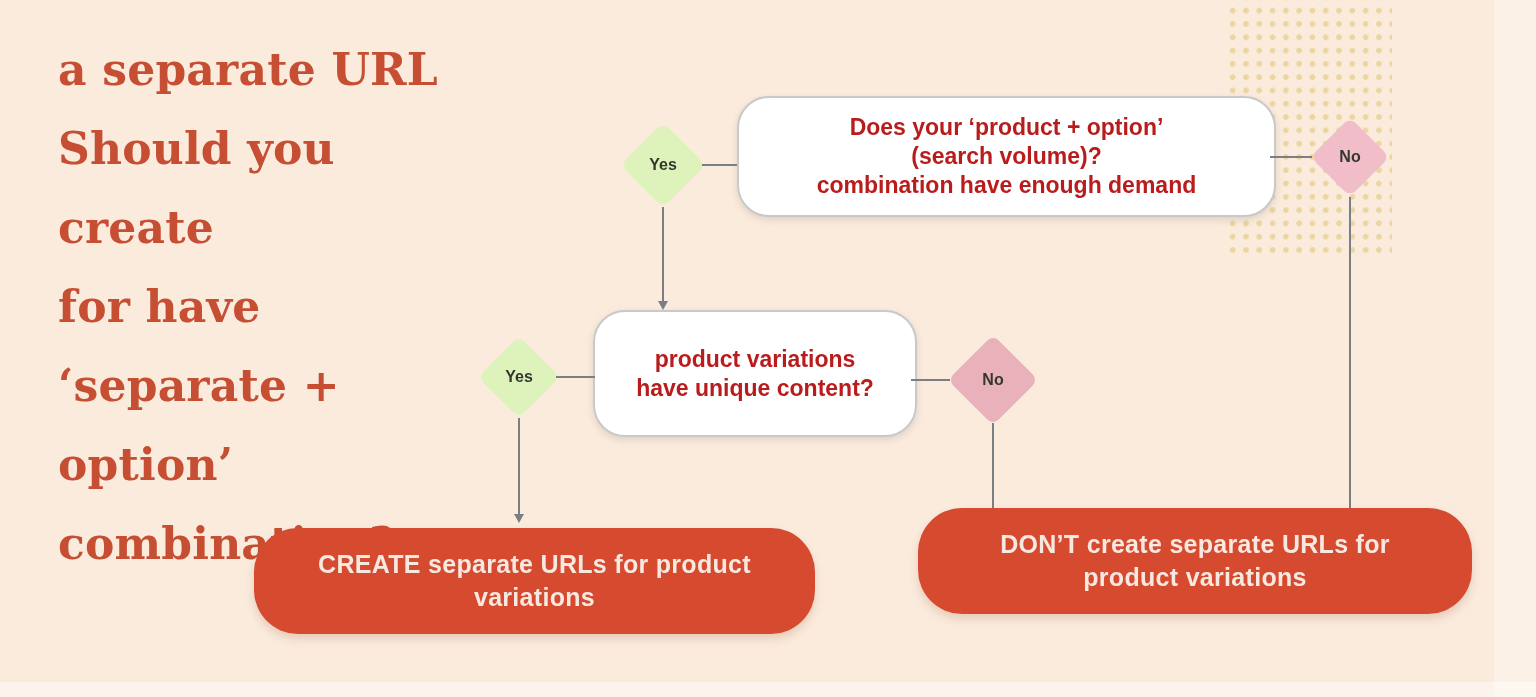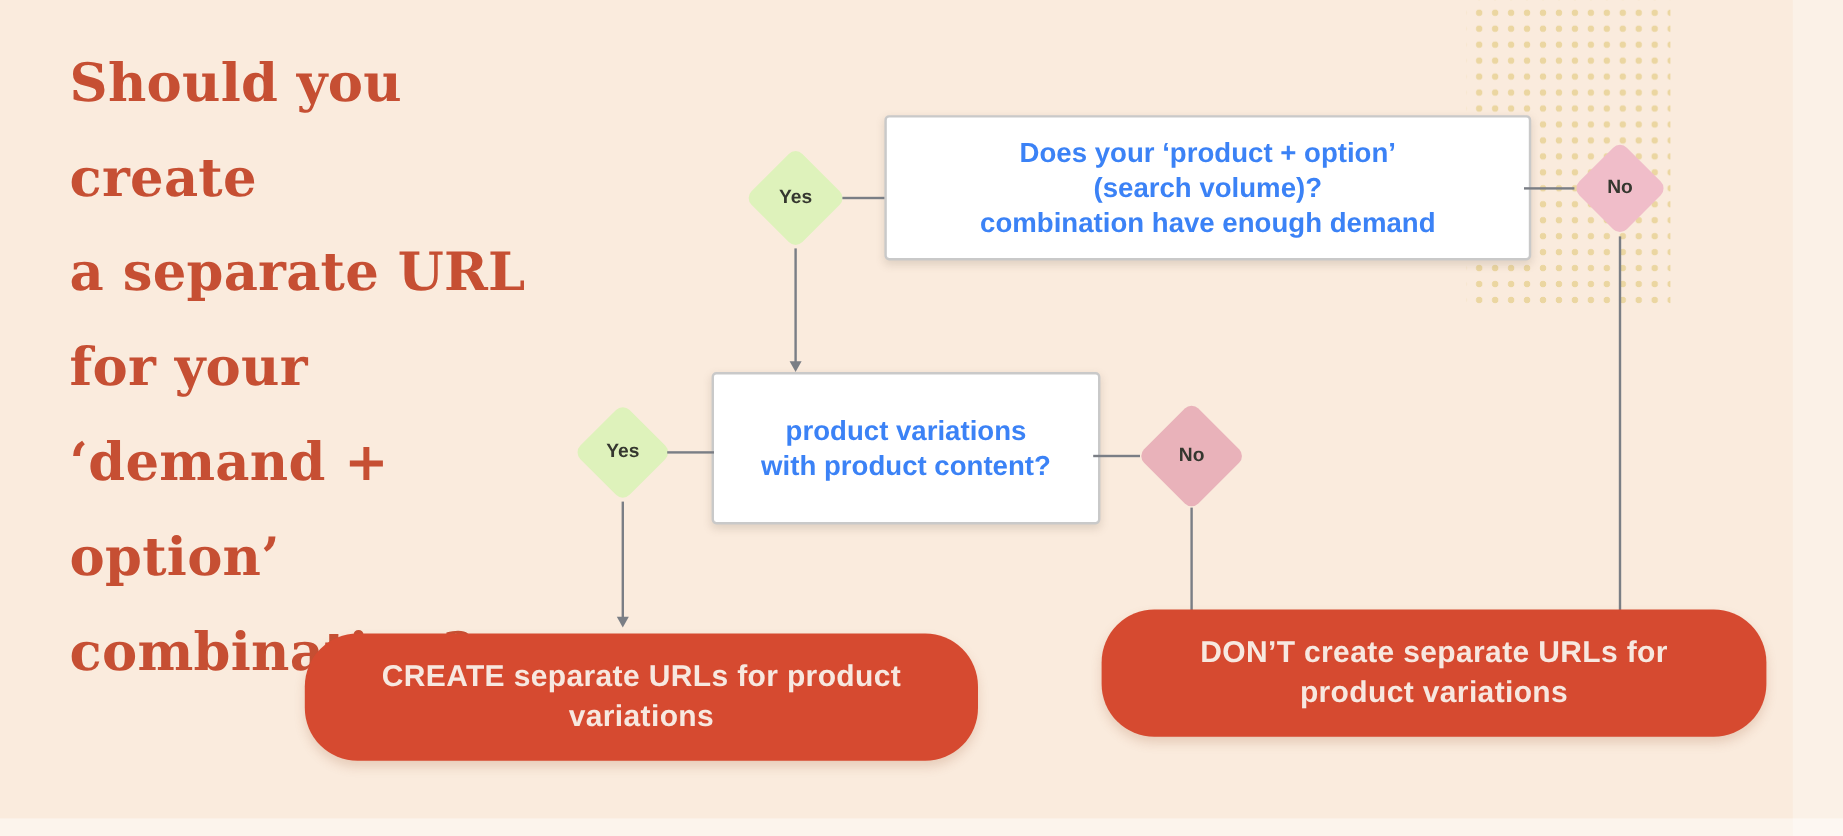--- a/index.html
+++ b/index.html
@@ -17,24 +17,24 @@
   }
   
   .title {
     position:absolute; left:58px; top:30px; width:420px;
     font-family:"DejaVu Serif", serif; font-weight:bold;
     font-size:44px; line-height:79px; color:#C64F33; letter-spacing:0.2px;
   }
   
   .qbox {
     position:absolute; background:#FFFFFF;
-    border:2px solid #C9C9C9; border-radius:4px;
+    border:2px solid #C9C9C9; border-radius:32px;
     box-shadow:0 3px 7px rgba(110,95,80,0.18);
     display:flex; flex-direction:column; justify-content:center; align-items:center;
-    text-align:center; font-weight:bold; color:#3b82f6;
+    text-align:center; font-weight:bold; color:#b91c1c;
   }
   .qbox .qline { font-size:23px; line-height:29px; }
   #q1 { left:737px; top:96px;  width:535px; height:117px; }
   #q2 { left:593px; top:310px; width:320px; height:123px; }
   
   .diamond { position:absolute; transform:rotate(45deg); border-radius:8px; }
   .diamond .dlabel {
     position:absolute; inset:0; display:flex; align-items:center; justify-content:center;
     transform:rotate(-45deg); font-size:16px; font-weight:bold; color:#35372F;
   }
@@ -77,36 +77,36 @@
   .bottom-fade { position:absolute; left:0; top:682px; width:1536px; height:15px; background:rgba(255,255,255,0.45); }
 </style>
 </head>
 <body>
 
 <div class="canvas">
 
   <div class="dot-pattern"></div>
 
   <div class="title">
+    <div>a separate URL</div>
     <div>Should you create</div>
-    <div>a separate URL</div>
-    <div>for your</div>
-    <div>‘demand + option’</div>
+    <div>for have</div>
+    <div>‘separate + option’</div>
     <div>combination?</div>
   </div>
 
   <div class="qbox" id="q1">
     <div class="qline">Does your ‘product + option’</div>
     <div class="qline">(search volume)?</div>
     <div class="qline">combination have enough demand</div>
   </div>
 
   <div class="qbox" id="q2">
     <div class="qline">product variations</div>
-    <div class="qline">with product content?</div>
+    <div class="qline">have unique content?</div>
   </div>
 
   <div class="diamond" id="d-q1-yes">
     <span class="dlabel">Yes</span>
   </div>
   <div class="diamond" id="d-q1-no">
     <span class="dlabel">No</span>
   </div>
   <div class="diamond" id="d-q2-yes">
     <span class="dlabel">Yes</span>

